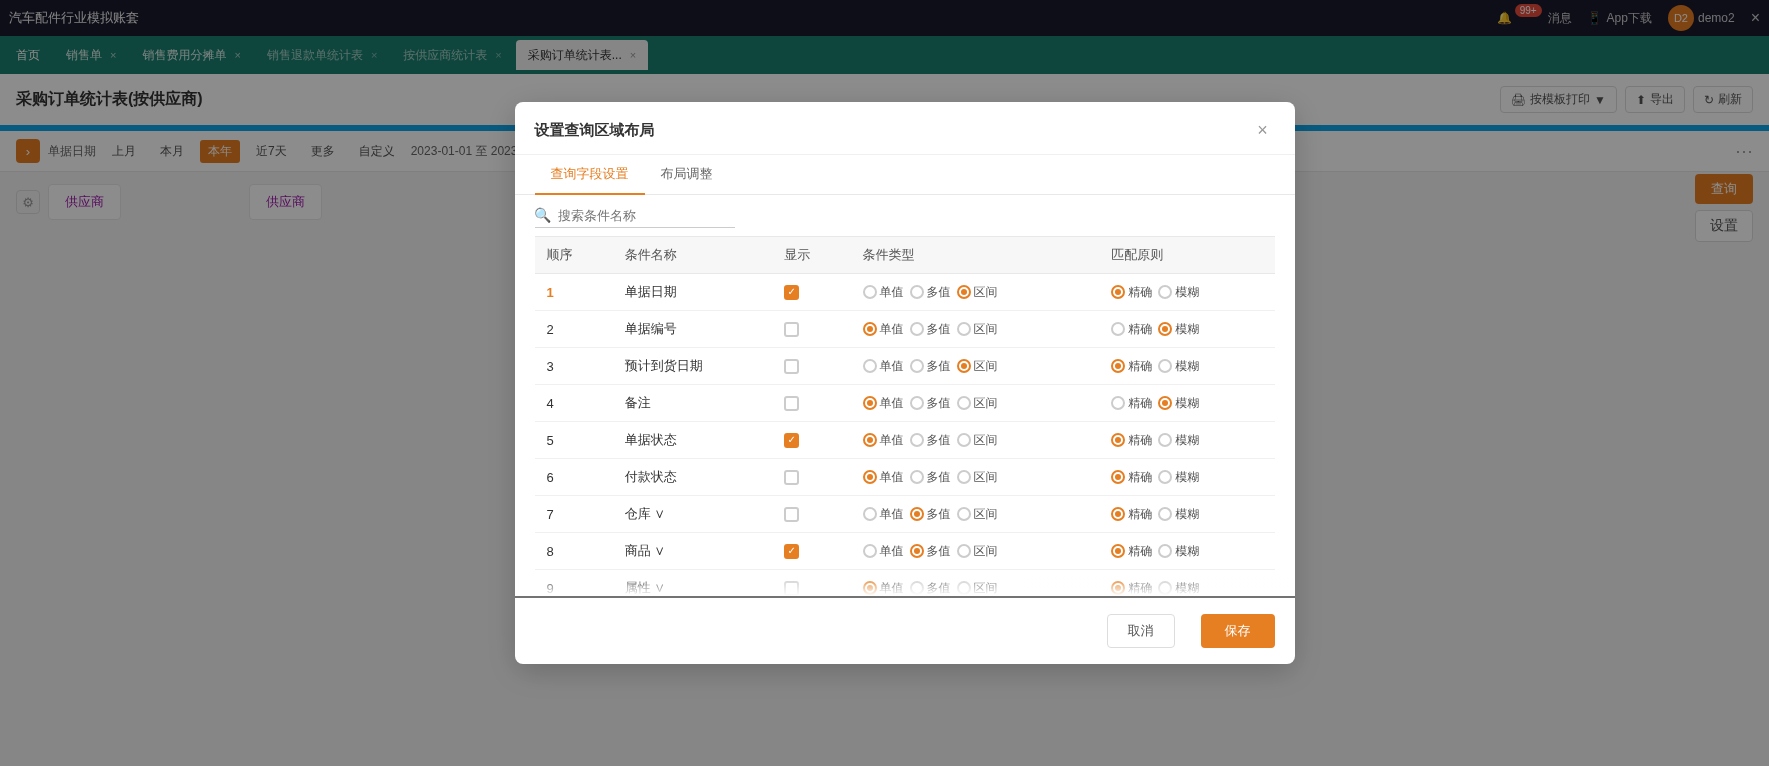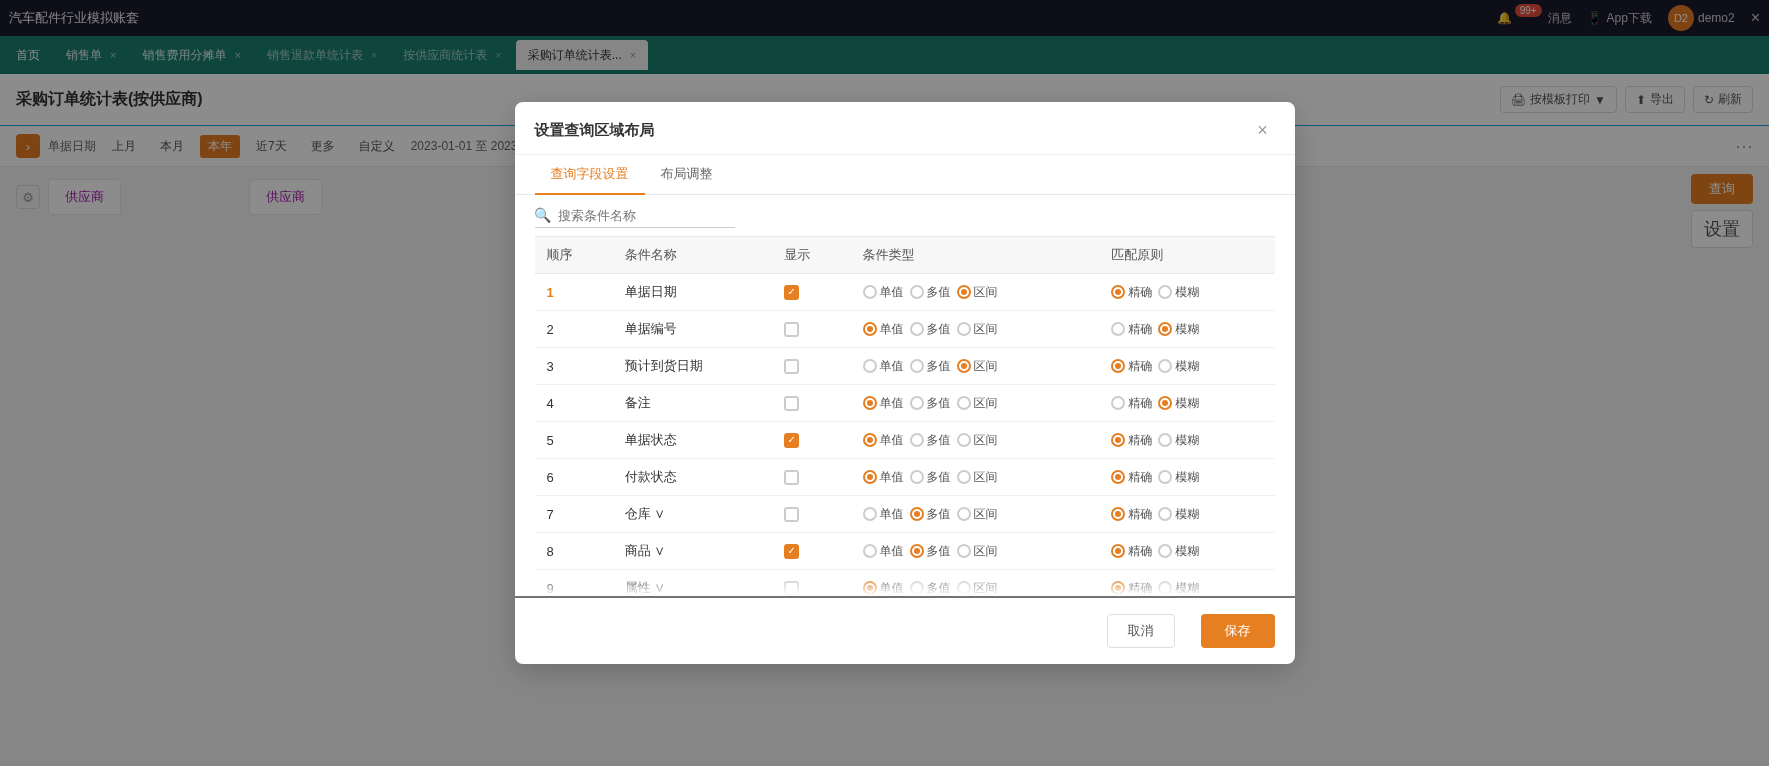--- a/index.html
+++ b/index.html
@@ -76,21 +76,21 @@
       position: relative;
     }
 
     
     .page-header {
       background: white;
       padding: 12px 16px;
       display: flex;
       align-items: center;
       justify-content: space-between;
-      border-bottom: 1px solid #0ea5e9;
+      border-bottom: 6px solid #0ea5e9;
     }
     .page-title { font-size: 16px; font-weight: bold; color: #333; }
     .page-actions { display: flex; gap: 8px; }
     .btn-print {
       display: flex; align-items: center; gap: 4px;
       border: 1px solid #ddd; border-radius: 4px; padding: 4px 10px;
       cursor: pointer; background: white; font-size: 12px; color: #555;
     }
     .btn-export {
       display: flex; align-items: center; gap: 4px;
@@ -158,21 +158,21 @@
       display: flex;
       flex-direction: column;
       gap: 6px;
     }
     .btn-query {
       background: #e67e22; color: white; border: none;
       border-radius: 4px; padding: 6px 16px; cursor: pointer; font-size: 13px;
     }
     .btn-setting {
       background: white; color: #555; border: 1px solid #ddd;
-      border-radius: 4px; padding: 6px 12px; cursor: pointer; font-size: 18px;
+      border-radius: 4px; padding: 6px 12px; cursor: pointer; font-size: 14px;
     }
 
     
     .overlay {
       position: fixed;
       top: 0; left: 0; right: 0; bottom: 0;
       background: rgba(0,0,0,0.45);
       z-index: 100;
       display: flex;
       align-items: center;

